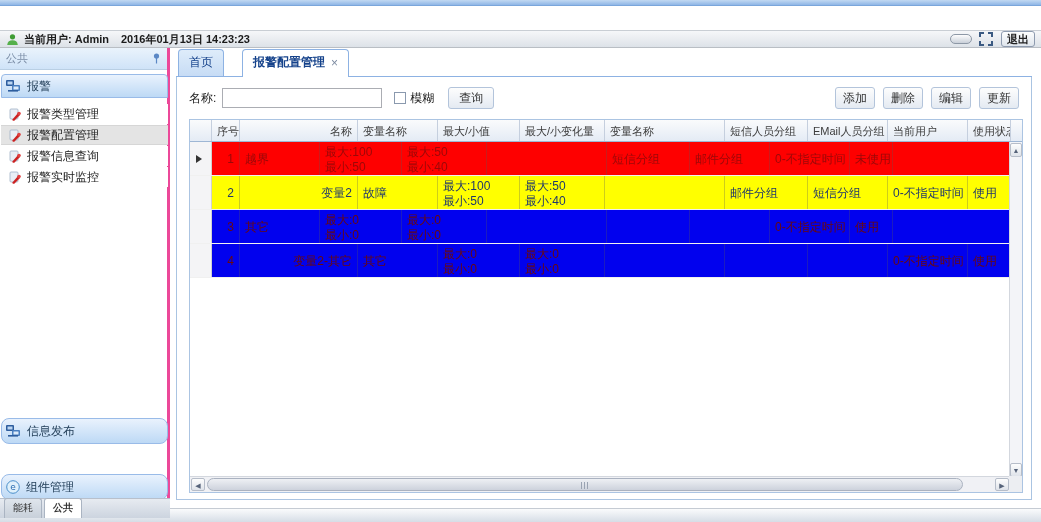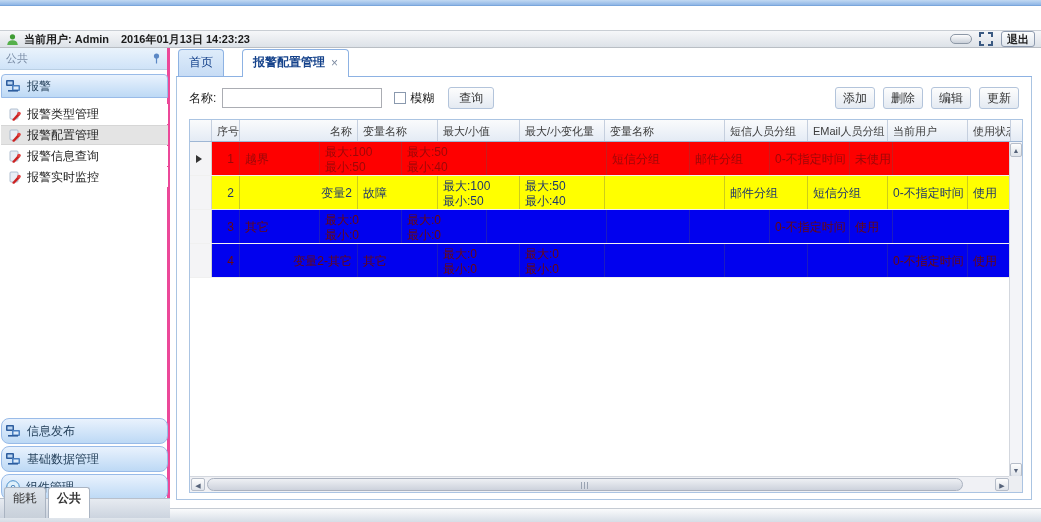--- a/index.html
+++ b/index.html
@@ -38,21 +38,21 @@
     font-size:12px; color:#26425c; }
   .acc-header .sicon { margin-right:6px; display:flex; }
   #acc-alarm { top:26px; }
   .sb-item { position:absolute; left:1px; width:167px; height:20px; display:flex; align-items:center;
     padding-left:7px; font-size:12px; color:#222; background:#fff; }
   .sb-item.selected { background:#e4e4e4; border-top:1px solid #d6d6d6; border-bottom:1px solid #d6d6d6; }
   .sb-item .iicon { margin-right:6px; display:flex; }
   .acc-bottom { border-radius:8px; height:26px; }
   #sb-tabs { position:absolute; left:0; top:450px; width:170px; height:20px;
     background:linear-gradient(#e7ebf1,#ccd4df); border-top:1px solid #b8c0cc; display:flex; align-items:flex-end; padding-left:4px; }
-  .sb-tab { font-size:12px; color:#333; padding:2px 8px 11px; border:1px solid #aab4c2; border-bottom:none;
+  .sb-tab { font-size:10px; color:#333; padding:2px 8px 3px; border:1px solid #aab4c2; border-bottom:none;
     border-radius:3px 3px 0 0; background:linear-gradient(#dfe5ec,#c8d0da); margin-right:2px; }
   .sb-tab.active { background:#fff; font-weight:bold; }
 
   
   #main { position:absolute; left:176px; top:48px; width:856px; height:452px; z-index:1; }
   #tabstrip { position:absolute; left:0; top:0; width:100%; height:29px; border-bottom:1px solid #8db2e3;
     display:flex; align-items:flex-end; padding-left:2px; background:#fff;gap:14px; }
   .tab { font-size:12px; color:#15428b; padding:4px 10px 5px; margin-right:4px;
     border:1px solid #8db2e3; border-bottom:none; border-radius:4px 4px 0 0;
     background:linear-gradient(#deecfa,#c7dcf5); display:flex; align-items:center; }
@@ -214,32 +214,20 @@
         <svg width="15" height="13" viewBox="0 0 15 13">
             <rect x="0" y="0" width="8" height="6" rx="1" fill="#2d5d9e"></rect>
             <rect x="1.5" y="1.5" width="5" height="3" fill="#bcd6f2"></rect>
             <rect x="6" y="5" width="8" height="6" rx="1" fill="#4a7fc0"></rect>
             <rect x="7.5" y="6.5" width="5" height="3" fill="#dcebfa"></rect>
             <rect x="2" y="10" width="10" height="1.6" fill="#2d5d9e"></rect>
           </svg>
       </span>
       <span>信息发布</span>
     </div>
-    <div class="acc-header acc-bottom" style="top:398px">
-      <span class="sicon">
-        <svg width="15" height="13" viewBox="0 0 15 13">
-            <rect x="0" y="0" width="8" height="6" rx="1" fill="#2d5d9e"></rect>
-            <rect x="1.5" y="1.5" width="5" height="3" fill="#bcd6f2"></rect>
-            <rect x="6" y="5" width="8" height="6" rx="1" fill="#4a7fc0"></rect>
-            <rect x="7.5" y="6.5" width="5" height="3" fill="#dcebfa"></rect>
-            <rect x="2" y="10" width="10" height="1.6" fill="#2d5d9e"></rect>
-          </svg>
-      </span>
-      <span>基础数据管理</span>
-    </div>
     <div class="acc-header acc-bottom" style="top:426px">
       <span class="sicon">
         <svg width="14" height="14" viewBox="0 0 14 14">
             <circle cx="7" cy="7" r="6.3" fill="#dff0fb" stroke="#4a8fca" stroke-width="1"></circle>
             <text x="7" y="10.2" font-size="9" font-family="DejaVu Sans" fill="#2b6cb0" text-anchor="middle">e</text>
           </svg>
       </span>
       <span>组件管理</span>
     </div>
 

